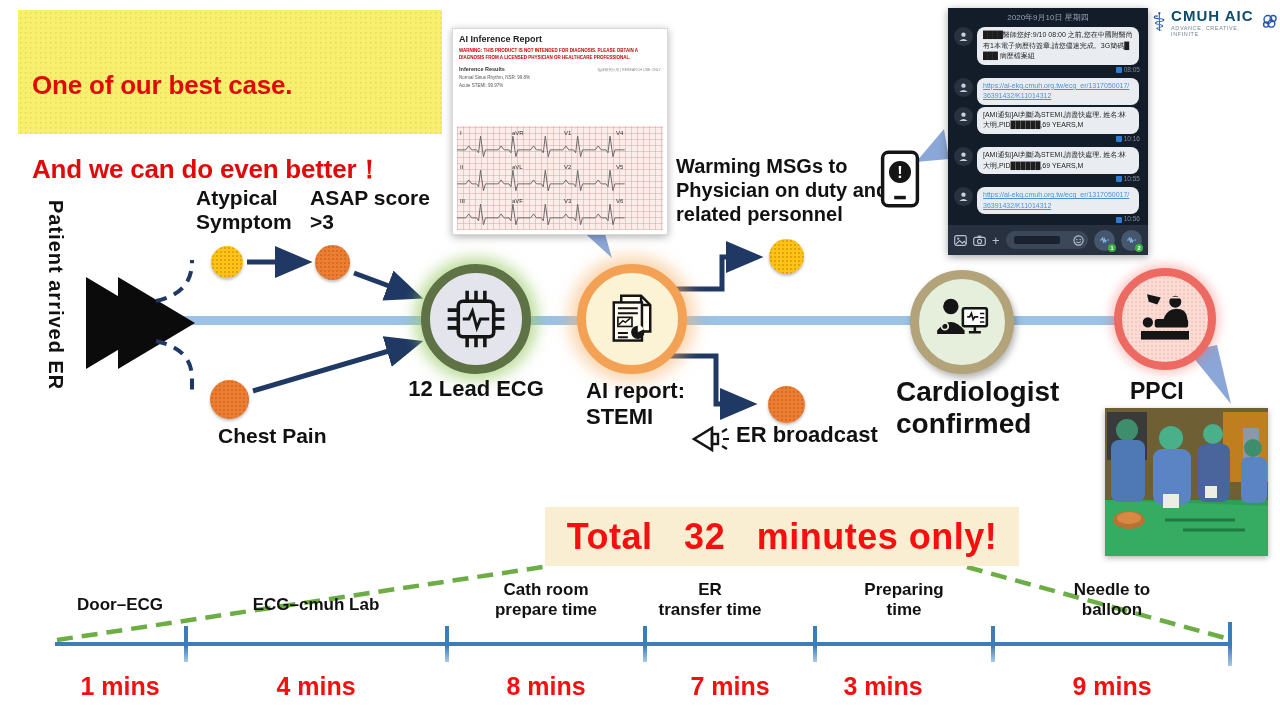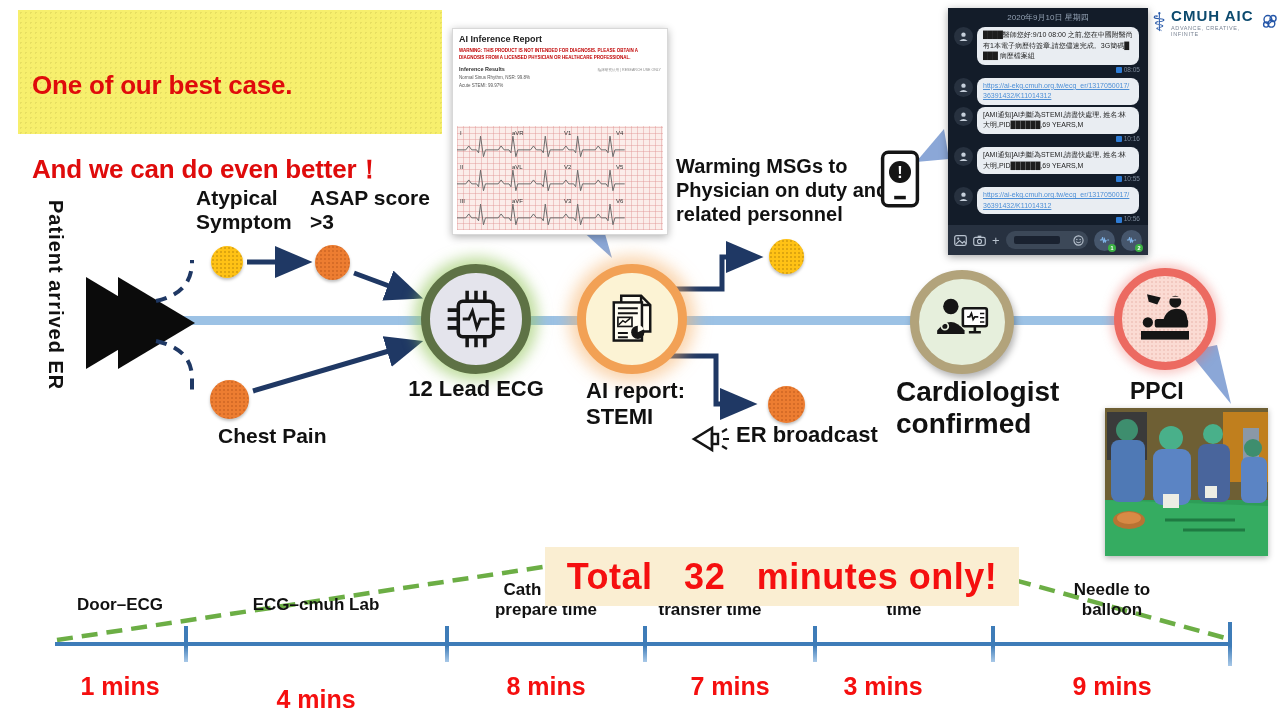--- a/index.html
+++ b/index.html
@@ -72,21 +72,21 @@
   .c-ai{left:577px;top:264px;width:92px;height:92px;border:9px solid #F2A155;background:#FCF3D4;
     box-shadow:0 0 16px 8px rgba(246,178,107,0.55);}
   .c-cardio{left:910px;top:270px;width:86px;height:86px;border:9px solid #B2A37B;background:#E6EFDC;
     box-shadow:2px 4px 7px rgba(0,0,0,0.30);}
   .c-ppci{left:1114px;top:268px;width:86px;height:86px;border:8px solid #EC6A61;background:#FBDBD3;
     background-image:radial-gradient(rgba(170,40,30,0.10) 0.8px,transparent 0.8px);background-size:4px 4px;
     box-shadow:0 0 10px 4px rgba(236,106,97,0.35);}
   
   .compare{left:42px;top:494px;font-size:23px;font-weight:bold;color:#7030A0;line-height:1.25;z-index:4;}
   .total-box{left:545px;top:507px;width:474px;height:59px;background:#FAEED2;z-index:4;
-    display:flex;align-items:center;justify-content:center;margin-top:40px;}
+    display:flex;align-items:center;justify-content:center;}
   .total-text{font-size:36px;font-weight:bold;color:#F50F0F;white-space:pre;letter-spacing:0.5px;}
   
   .tl-line{left:55px;top:642px;width:1177px;height:4px;background:#3E7CB8;z-index:2;}
   .tl-tick{width:4px;height:36px;top:626px;background:linear-gradient(#3E7CB8 55%,#A9C9E8);z-index:2;position:absolute;}
   .tl-tick.end{height:44px;top:622px;}
   .tl-label{position:absolute;width:190px;text-align:center;font-size:17px;font-weight:bold;color:#111;
     line-height:1.15;white-space:pre-line;z-index:3;}
   .tl-mins{position:absolute;width:190px;text-align:center;font-size:25px;font-weight:bold;color:#F50F0F;z-index:3;}
   
   .photo{left:1105px;top:408px;width:163px;height:148px;z-index:5;box-shadow:0 2px 6px rgba(0,0,0,0.3);}
@@ -406,17 +406,17 @@
 <div class="tl-label" style="left:451px;top:580px;">Cath room
 prepare time</div>
 <div class="tl-label" style="left:615px;top:580px;">ER
 transfer time</div>
 <div class="tl-label" style="left:809px;top:580px;">Preparing
 time</div>
 <div class="tl-label" style="left:1017px;top:580px;">Needle to
 balloon</div>
 
 <div class="tl-mins" style="left:25px;top:672px;">1 mins</div>
-<div class="tl-mins" style="left:221px;top:672px;margin-top:13px;">4 mins</div>
+<div class="tl-mins" style="left:221px;top:672px;">4 mins</div>
 <div class="tl-mins" style="left:451px;top:672px;">8 mins</div>
 <div class="tl-mins" style="left:635px;top:672px;">7 mins</div>
 <div class="tl-mins" style="left:788px;top:672px;">3 mins</div>
 <div class="tl-mins" style="left:1017px;top:672px;">9 mins</div>
 
 </body></html>

